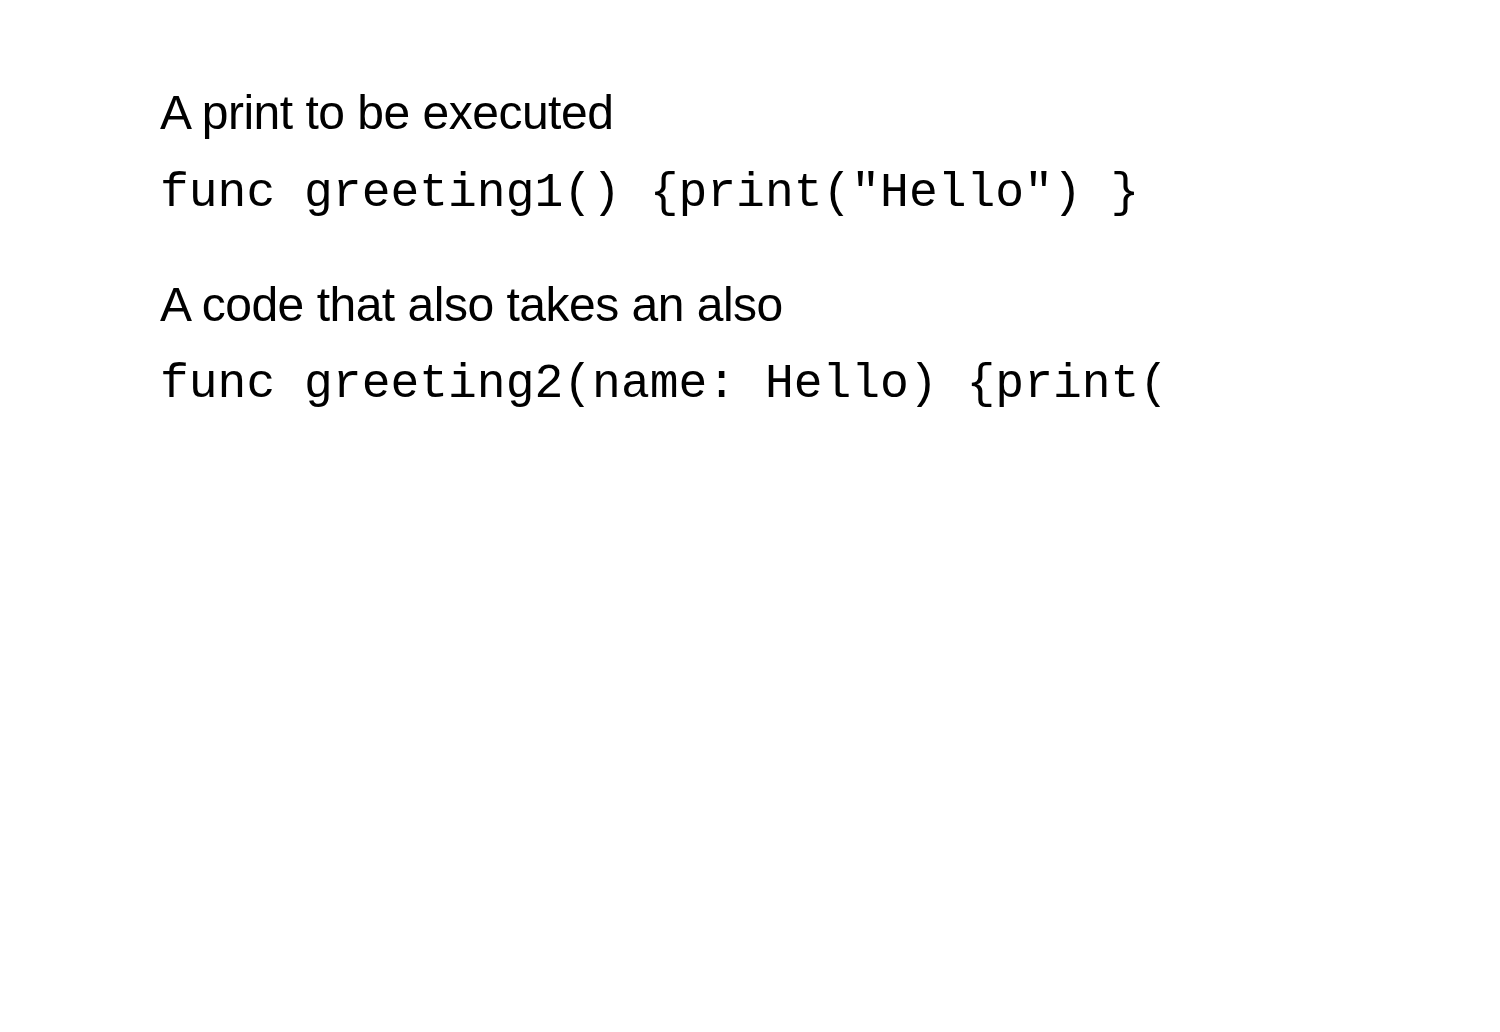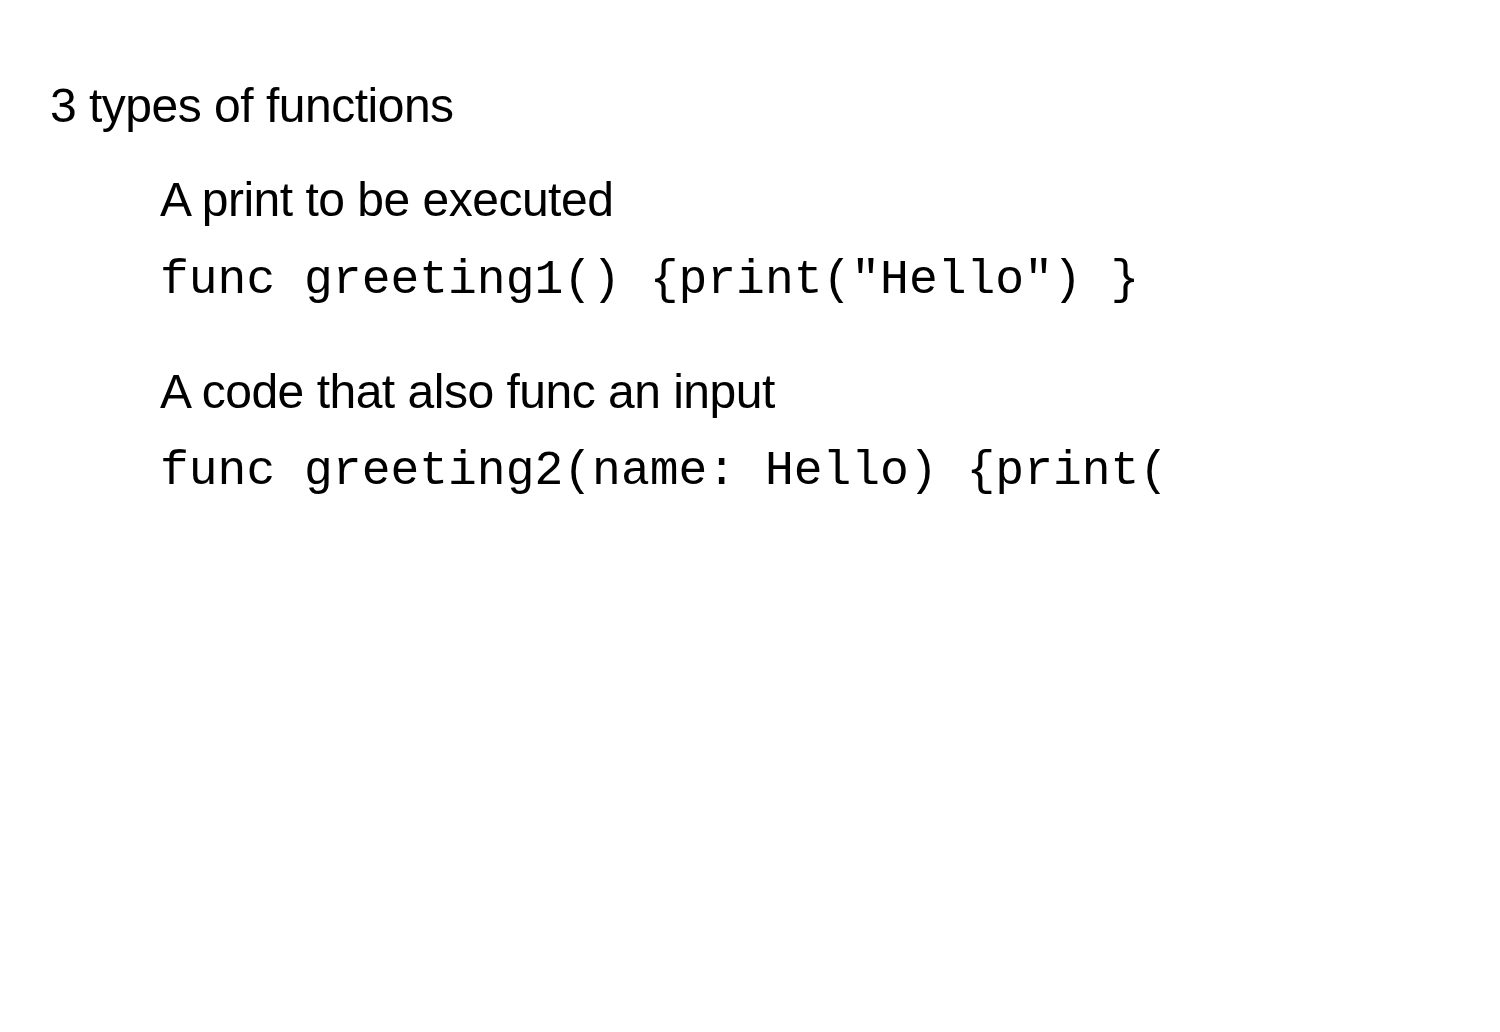--- a/index.html
+++ b/index.html
@@ -46,27 +46,26 @@
       font-weight: 400;
       color: #000000;
       white-space: nowrap;
       letter-spacing: 0px;
     }
   </style>
 </head>
 <body>
 
 <div class="content">
-  <h1 class="heading">3 types of functions</h1>
 
   <div class="section">
     <div class="subheading">A print to be executed</div>
     <div class="code">func greeting1() {print("Hello") }</div>
   </div>
 
   <div class="section">
-    <div class="subheading">A code that also func an input</div>
+    <div class="subheading">A code that also takes an also</div>
     <div class="code">func greeting2(name: Hello) {print(</div>
   </div>
 
   <div class="section">
   </div>
 </div>
 
 </body></html>

